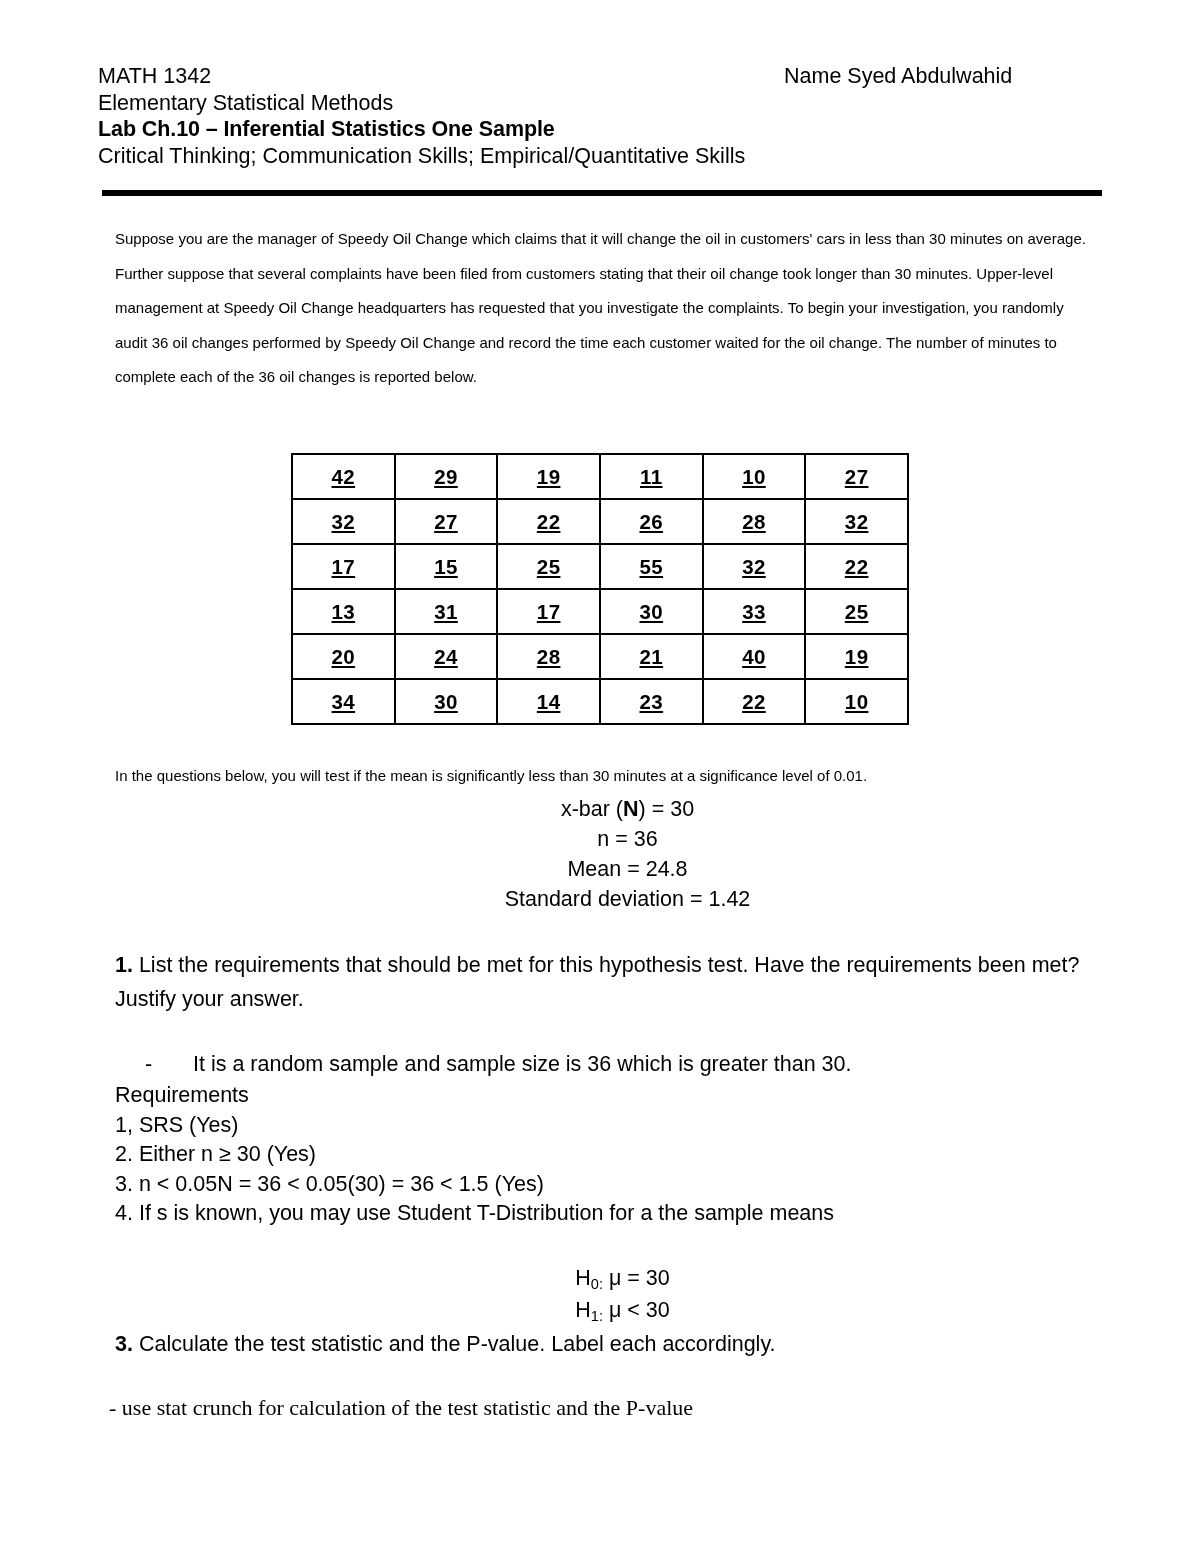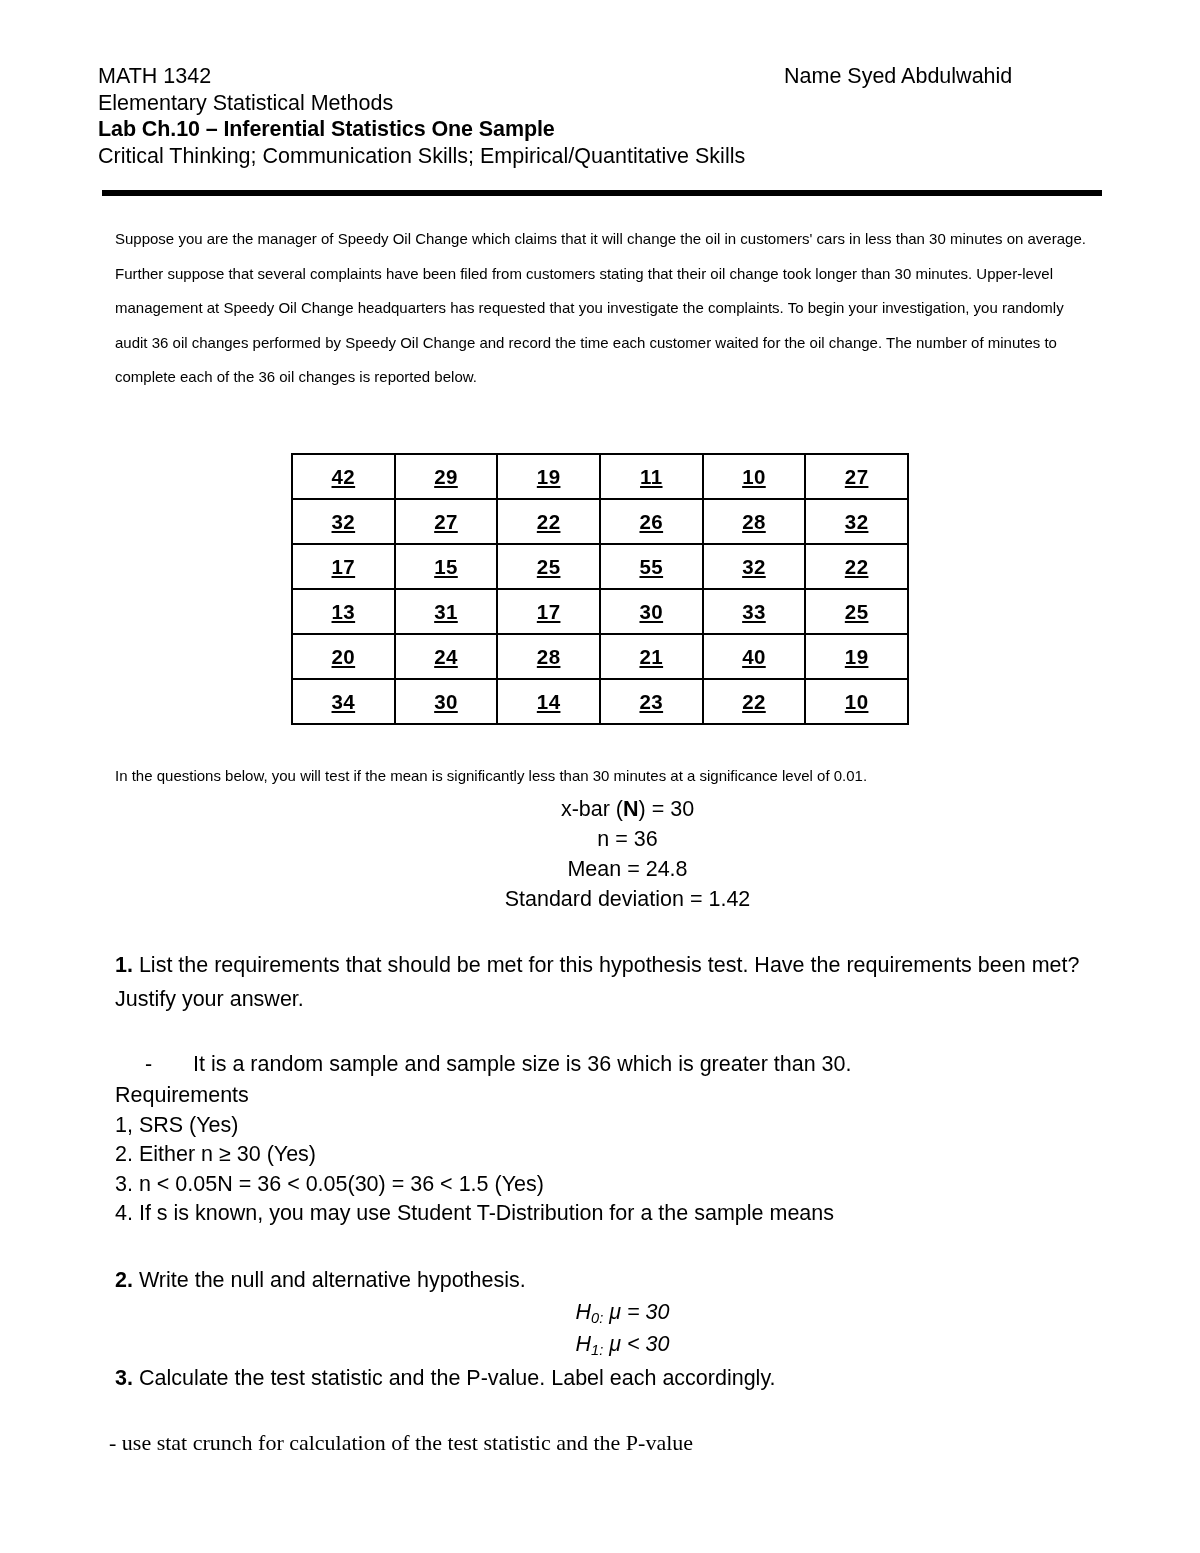--- a/index.html
+++ b/index.html
@@ -133,21 +133,20 @@
     font-size: 21.5px;
     line-height: 29.5px;
     margin: 0;
   }
 
   .hyp {
     text-align: center;
     font-size: 21.5px;
     line-height: 30px;
     padding-left: 40px;
-    font-style: italic;
   }
   .hyp sub {
     font-size: 0.68em;
     vertical-align: baseline;
     position: relative;
     top: 4px;
   }
 
   .note {
     font-size: 22px;
@@ -253,21 +252,20 @@
     <p class="bullet-line"><span class="dash">-</span><span>It is a random sample and sample size is 36 which is greater than 30.</span></p>
 
     <p class="req-line">Requirements</p>
     <p class="req-line">1, SRS (Yes)</p>
     <p class="req-line">2. Either n ≥ 30 (Yes)</p>
     <p class="req-line">3. n &lt; 0.05N = 36 &lt; 0.05(30) = 36 &lt; 1.5 (Yes)</p>
     <p class="req-line">4. If s is known, you may use Student T-Distribution for a the sample means</p>
 
     <div class="gap-l"></div>
 
-    <p class="q"><span class="num">2.</span><span>  Write the null and alternative hypothesis.</span></p>
 
     <div class="hyp">
       <div><span>H</span><sub>0:</sub><span> μ = 30</span></div>
       <div><span>H</span><sub>1:</sub><span> μ &lt; 30</span></div>
     </div>
 
     <p class="q"><span class="num">3.</span><span>  Calculate the test statistic and the P-value.  Label each accordingly.</span></p>
 
     <div class="gap-m"></div>
 

